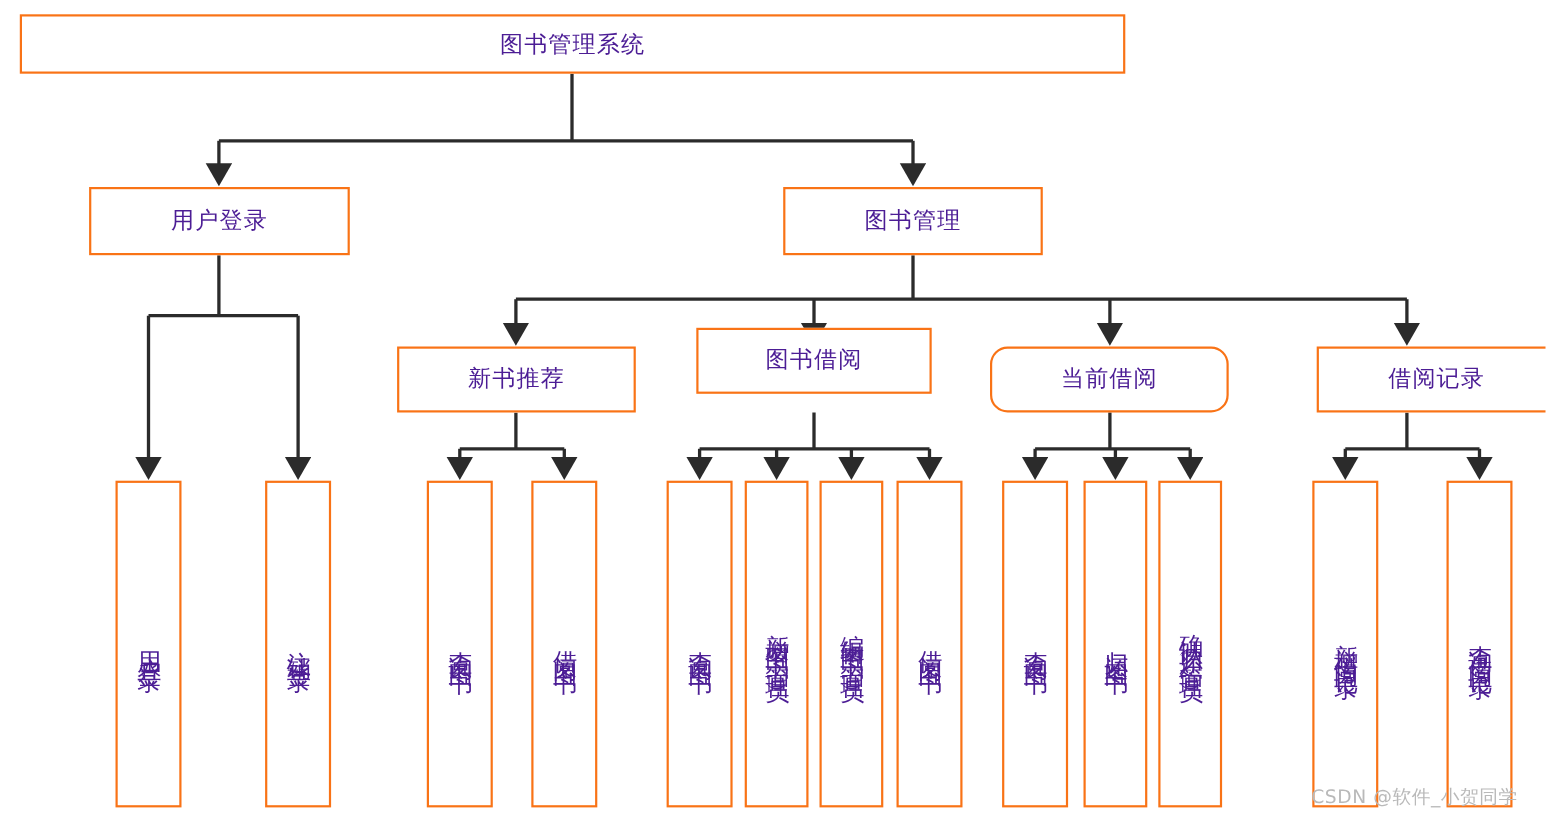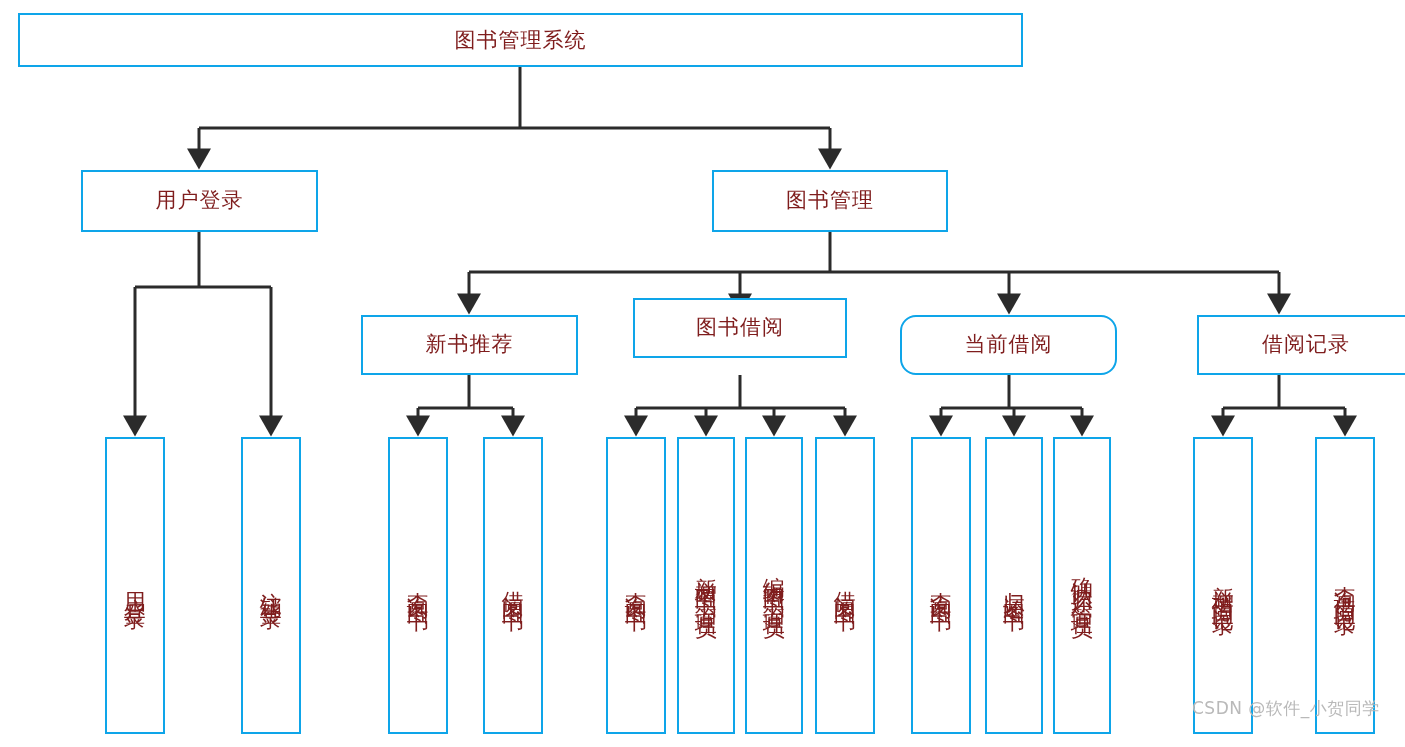--- a/index.html
+++ b/index.html
@@ -23,26 +23,26 @@
     position: absolute;
     left: 0;
     top: 0;
     width: 1405px;
     height: 747px;
     pointer-events: none;
   }
   .node {
     position: absolute;
     box-sizing: border-box;
-    border: 2px solid #0ea5e9;
+    border: 2px solid #f97316;
     background: #ffffff;
     display: flex;
     align-items: center;
     justify-content: center;
-    color: #7f1d1d;
+    color: #4c1d95;
     text-align: center;
   }
   .node.horiz {
     font-size: 21px;
     letter-spacing: 1px;
     line-height: 1.2;
   }
   .node.root {
     font-size: 21px;
     letter-spacing: 1px;
@@ -56,21 +56,21 @@
     padding: 4px 0;
   }
   .node.vert .vtxt {
     writing-mode: vertical-rl;
     text-orientation: upright;
     display: block;
   }
   .watermark {
     position: absolute;
     left: 1192px;
-    top: 697px;
+    top: 713px;
     font-size: 17px;
     color: #b9b9b9;
     letter-spacing: 0.5px;
     white-space: nowrap;
     font-family: "DejaVu Sans", "Liberation Sans", sans-serif;
   }
 </style>
 </head>
 <body>
 

